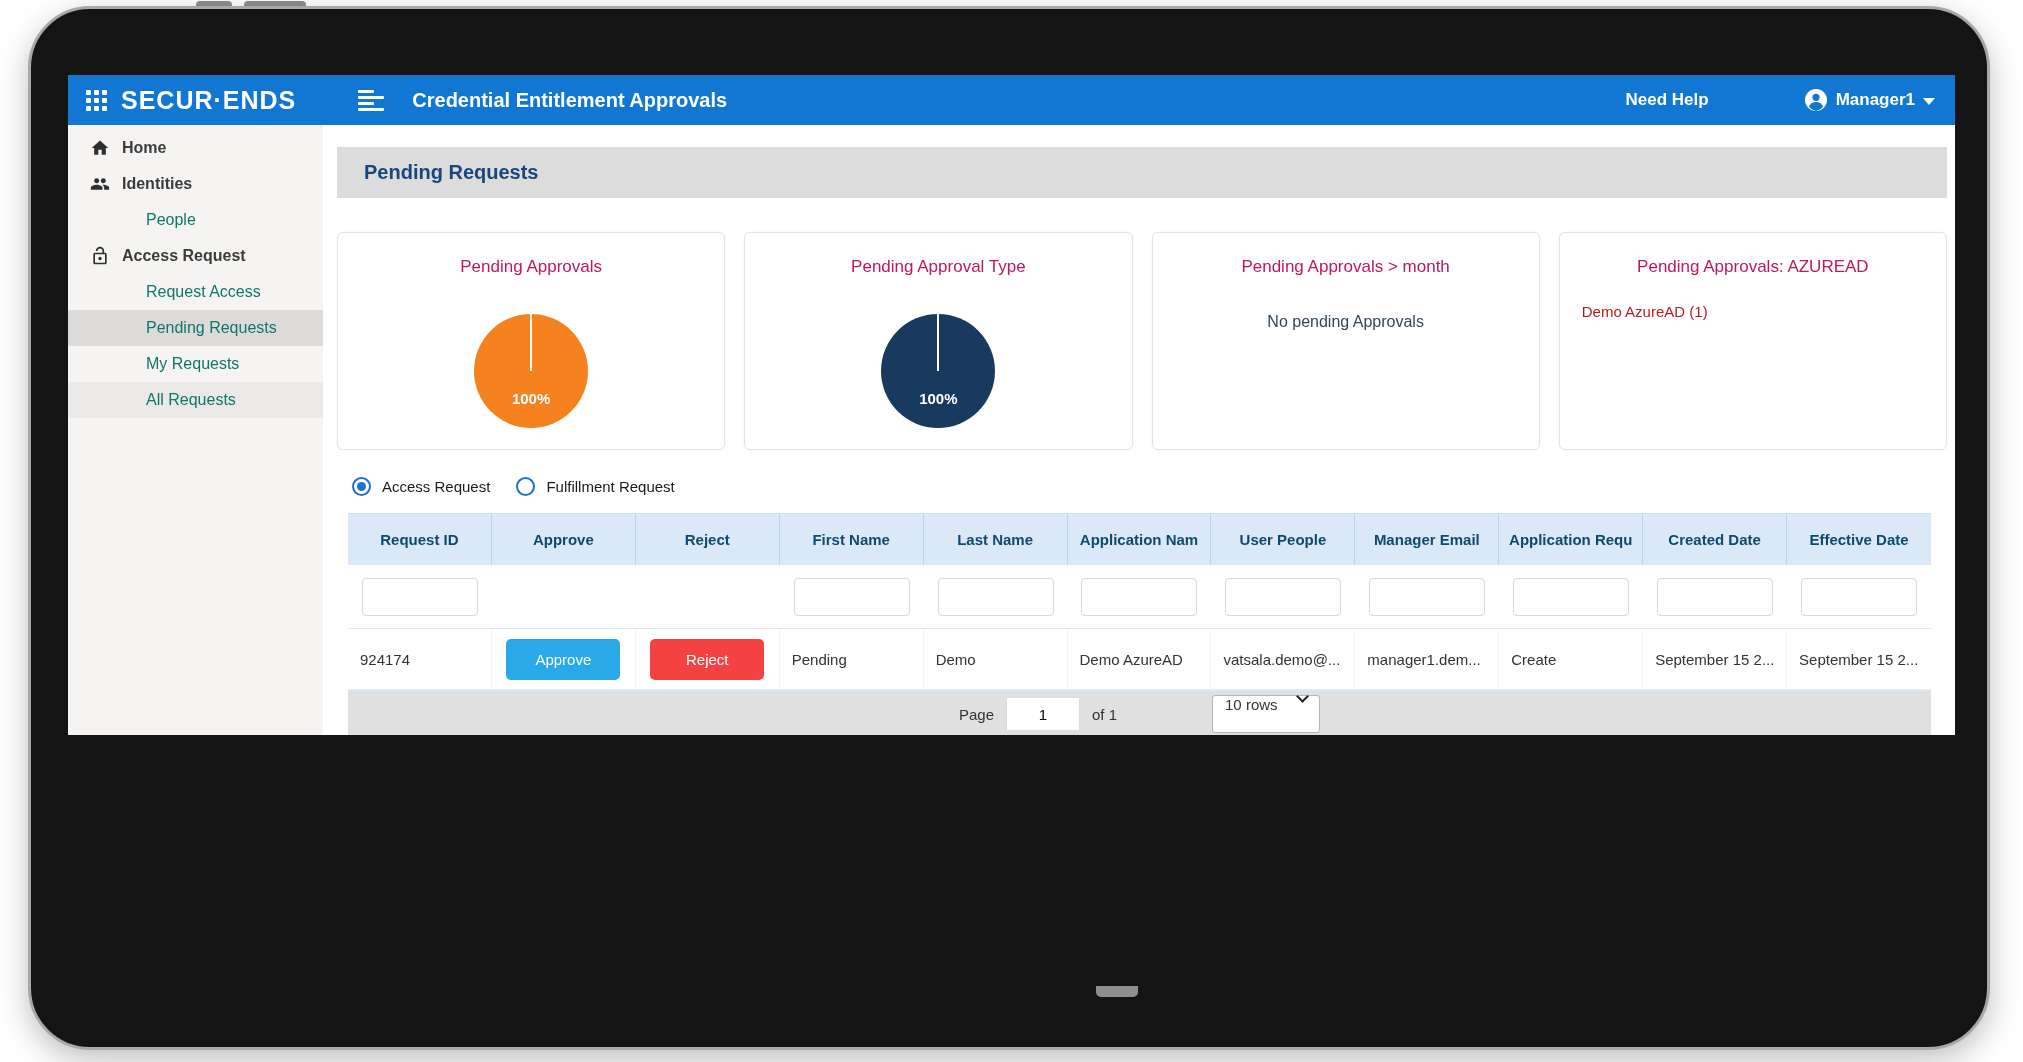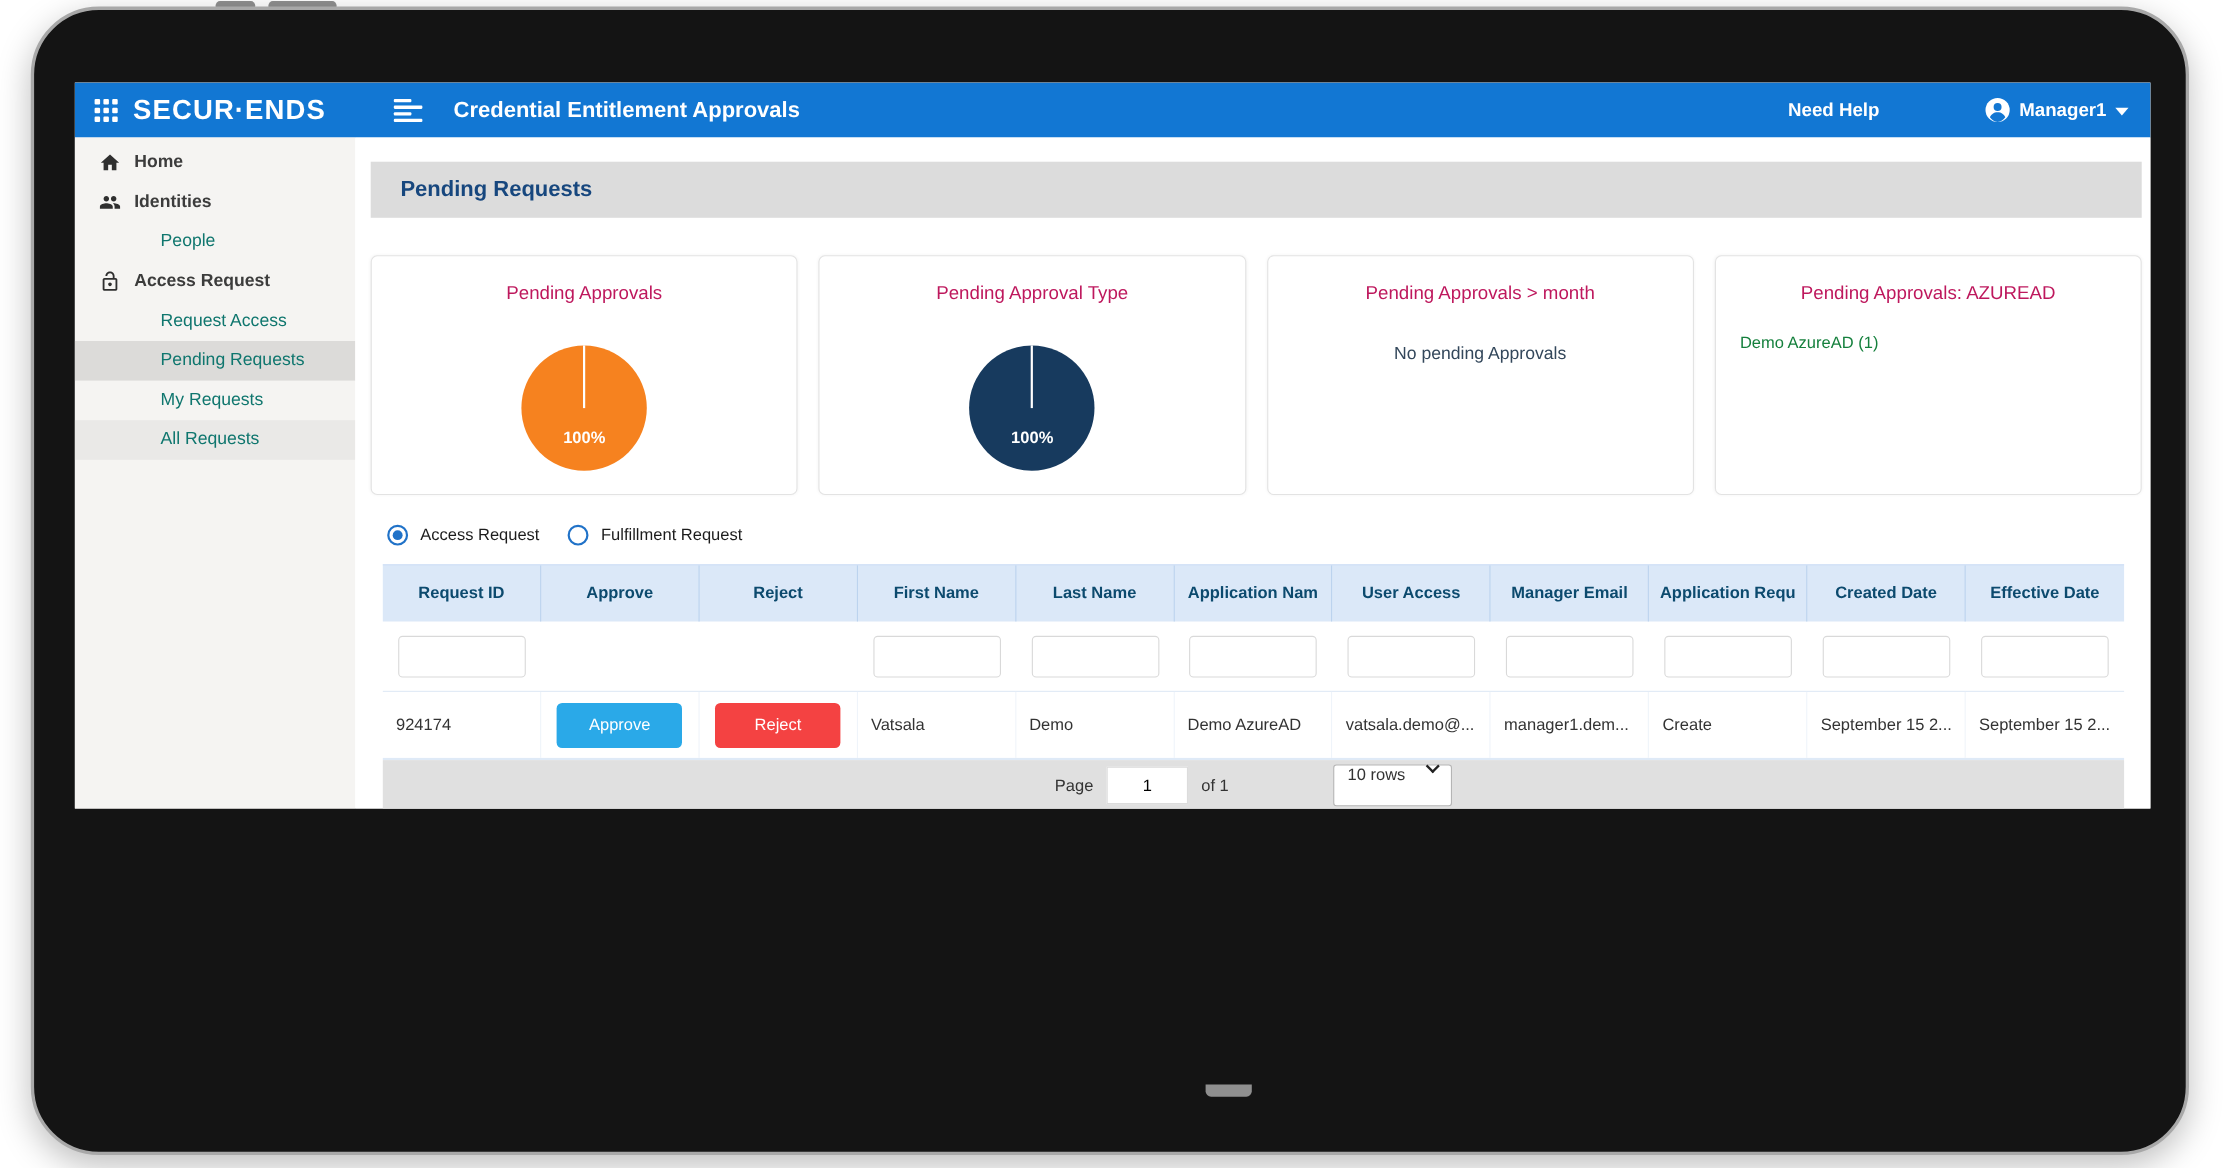--- a/index.html
+++ b/index.html
@@ -63,21 +63,21 @@
   .card-title { margin-top:24px; text-align:center; font-size:17px; color:#be185d; }
   .pie { position:absolute; left:50%; top:81px; transform:translateX(-50%);
          width:114px; height:114px; border-radius:50%; }
   .pie.orange { background:#f6821f; }
   .pie.navy { background:#173a5e; }
   .pie .divider { position:absolute; left:50%; top:0; width:2px; height:50%;
                   background:#fff; transform:translateX(-50%); }
   .pie .pct { position:absolute; top:76px; width:100%; text-align:center;
               color:#fff; font-weight:700; font-size:15px; }
   .card-message { margin-top:36px; text-align:center; font-size:16px; color:#33475b; }
-  .card-note { margin:26px 0 0 22px; font-size:15px; color:#15803d; }
+  .card-note { margin:26px 0 0 22px; font-size:15px; color:#b91c1c; }
 
   
   .radio-row { margin:27px 0 0 29px; display:flex; align-items:center; gap:26px;
                font-size:15px; color:#1c1c1c; font-weight:500; }
   .radio-group { display:flex; align-items:center; gap:11px; cursor:pointer; }
   .radio { width:19px; height:19px; border:2px solid #2072c8; border-radius:50%;
            display:flex; align-items:center; justify-content:center; background:#fff; }
   .radio.checked::after { content:""; width:9px; height:9px; border-radius:50%; background:#2072c8; }
 
   
@@ -242,21 +242,21 @@
         </div>
 
         <div class="table">
           <div class="tr thead">
             <div class="th">Request ID</div>
             <div class="th">Approve</div>
             <div class="th">Reject</div>
             <div class="th">First Name</div>
             <div class="th">Last Name</div>
             <div class="th">Application Nam</div>
-            <div class="th">User Access</div>
+            <div class="th">User People</div>
             <div class="th">Manager Email</div>
             <div class="th">Application Requ</div>
             <div class="th">Created Date</div>
             <div class="th">Effective Date</div>
           </div>
 
           <div class="tr tfilter">
             <div class="tf">
                 <input class="filter-input" style="">
               </div>
@@ -289,21 +289,21 @@
           </div>
 
           <div class="tr tdata">
             <div class="td">924174</div>
             <div class="td center">
                 <button class="btn approve">Approve</button>
               </div>
             <div class="td center">
                 <button class="btn reject">Reject</button>
               </div>
-            <div class="td">Vatsala</div>
+            <div class="td">Pending</div>
             <div class="td">Demo</div>
             <div class="td">Demo AzureAD</div>
             <div class="td">vatsala.demo@...</div>
             <div class="td">manager1.dem...</div>
             <div class="td">Create</div>
             <div class="td">September 15 2...</div>
             <div class="td">September 15 2...</div>
           </div>
 
           <div class="pagebar">

